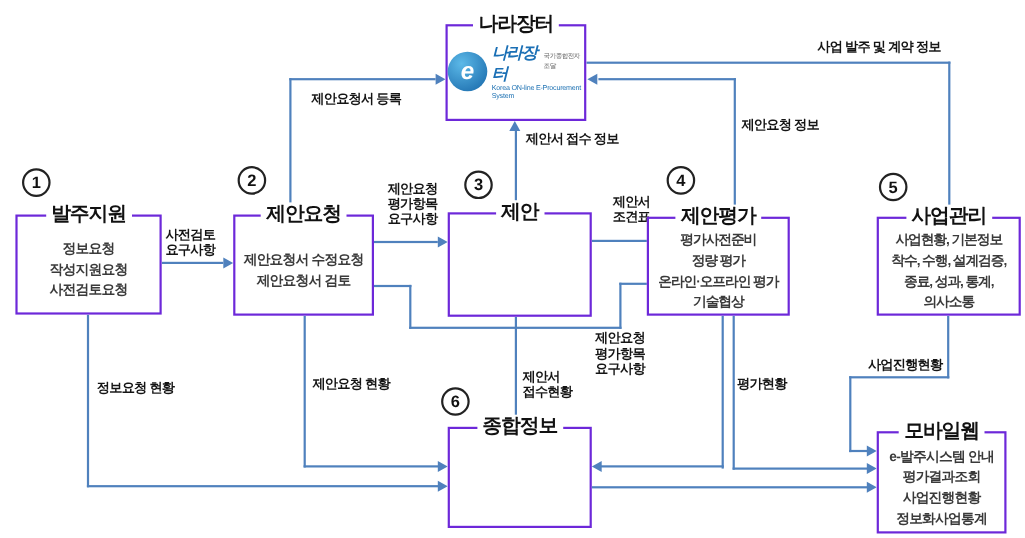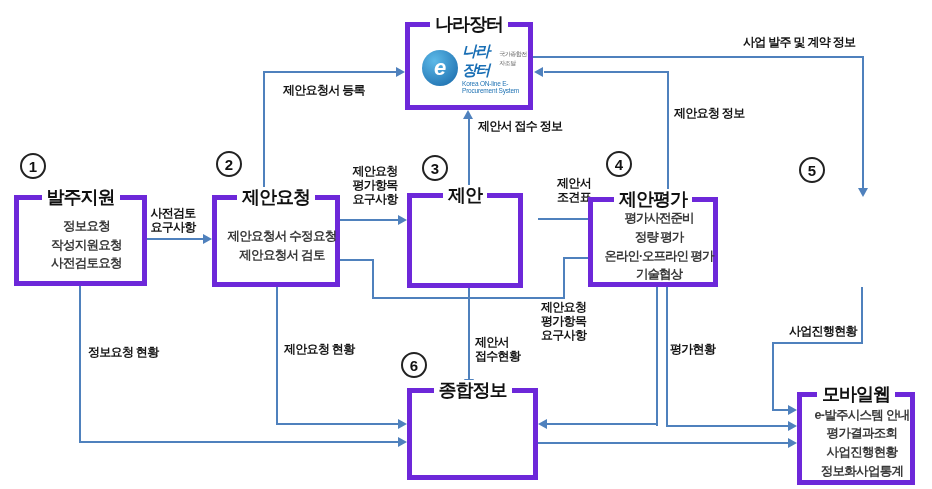--- a/index.html
+++ b/index.html
@@ -1,18 +1,18 @@
 <!DOCTYPE html>
 <html><head>
 <meta charset="utf-8">
 <style>
   html,body{margin:0;padding:0;background:#fff;}
   #canvas{position:relative;width:932px;height:489px;background:#ffffff;overflow:hidden;
           font-family:"Liberation Sans",sans-serif;}
-  .box{position:absolute;border:5px solid #6d28d9;background:#fff;box-sizing:border-box;padding-left:12px;}
+  .box{position:absolute;border:2px solid #6d28d9;background:#fff;box-sizing:border-box;}
   .box-title{position:absolute;top:-13px;left:50%;transform:translateX(-50%);background:#fff;
              padding:0 5px;font-size:18px;font-weight:700;color:#111;white-space:nowrap;
              letter-spacing:-1px;line-height:1.2;}
   .box-body{display:flex;flex-direction:column;justify-content:center;align-items:center;
             height:100%;padding-top:9px;box-sizing:border-box;font-size:12.5px;font-weight:600;
             color:#3a3a3a;line-height:1.5;letter-spacing:-0.7px;text-align:center;white-space:nowrap;}
   .num{position:absolute;width:26px;height:26px;border:2px solid #222;border-radius:50%;
        display:flex;align-items:center;justify-content:center;font-size:15px;font-weight:700;
        color:#111;background:#fff;box-sizing:border-box;}
   .hl{position:absolute;height:2px;background:#4f81bd;}
@@ -152,34 +152,43 @@
   </div>
 
   <div class="box" style="left:212px;top:195px;width:128px;height:92px">
     <span class="box-title">제안요청</span>
     <div class="box-body">
       <div>제안요청서 수정요청</div>
       <div>제안요청서 검토</div>
     </div>
   </div>
 
-  <div class="box" style="left:407px;top:193px;width:116px;height:95px">
+  <div class="box" style="left:407px;top:193px;width:131px;height:95px">
     <span class="box-title">제안</span>
   </div>
 
   <div class="box" style="left:588px;top:197px;width:130px;height:90px">
     <span class="box-title">제안평가</span>
     <div class="box-body" style="letter-spacing:-1px">
       <div>평가사전준비</div>
       <div>정량 평가</div>
       <div>온라인·오프라인 평가</div>
       <div>기술협상</div>
     </div>
   </div>
 
+  <div class="box" style="left:797px;top:197px;width:131px;height:90px">
+    <span class="box-title">사업관리</span>
+    <div class="box-body" style="letter-spacing:-1px">
+      <div>사업현황, 기본정보</div>
+      <div>착수, 수행, 설계검증,</div>
+      <div>종료, 성과, 통계,</div>
+      <div>의사소통</div>
+    </div>
+  </div>
 
   <div class="box" style="left:407px;top:388px;width:131px;height:92px">
     <span class="box-title">종합정보</span>
   </div>
 
   <div class="box" style="left:797px;top:392px;width:118px;height:93px">
     <span class="box-title">모바일웹</span>
     <div class="box-body">
       <div>e-발주시스템 안내</div>
       <div>평가결과조회</div>

